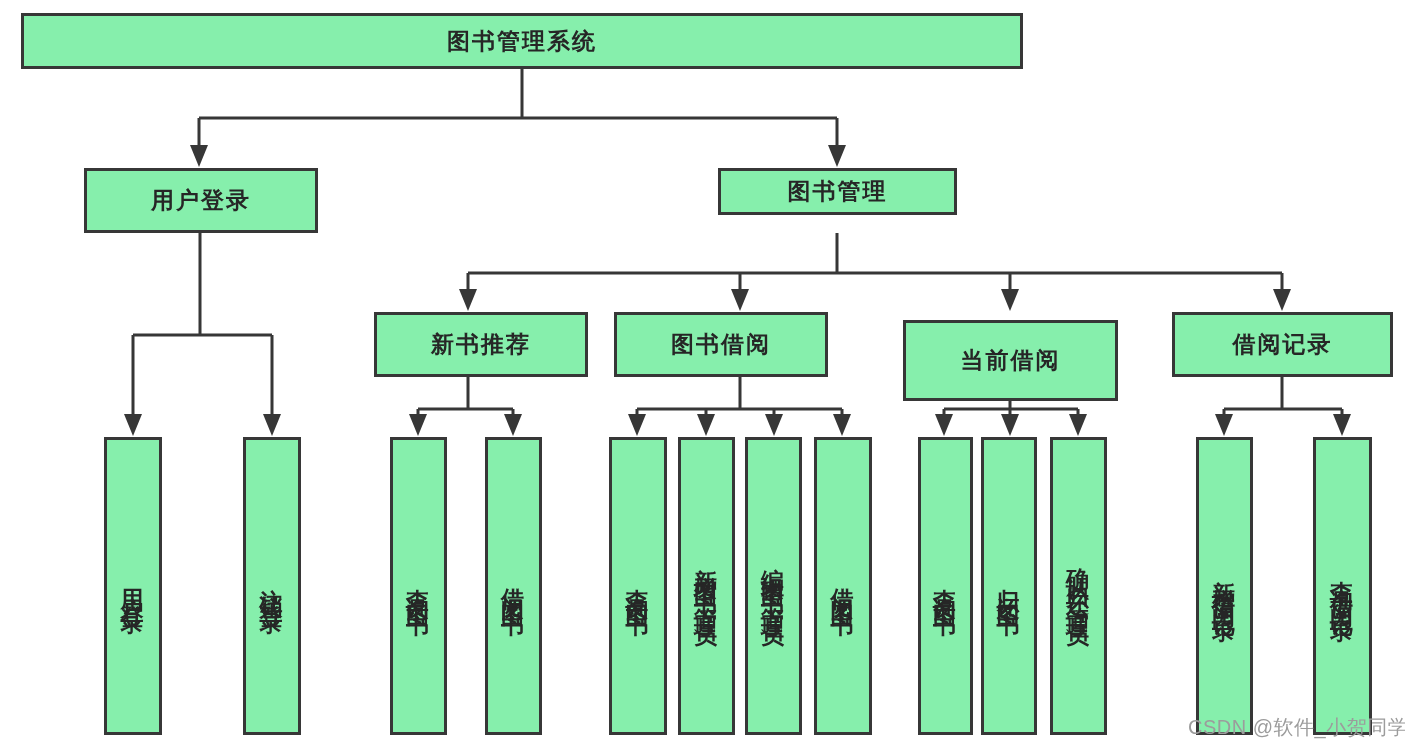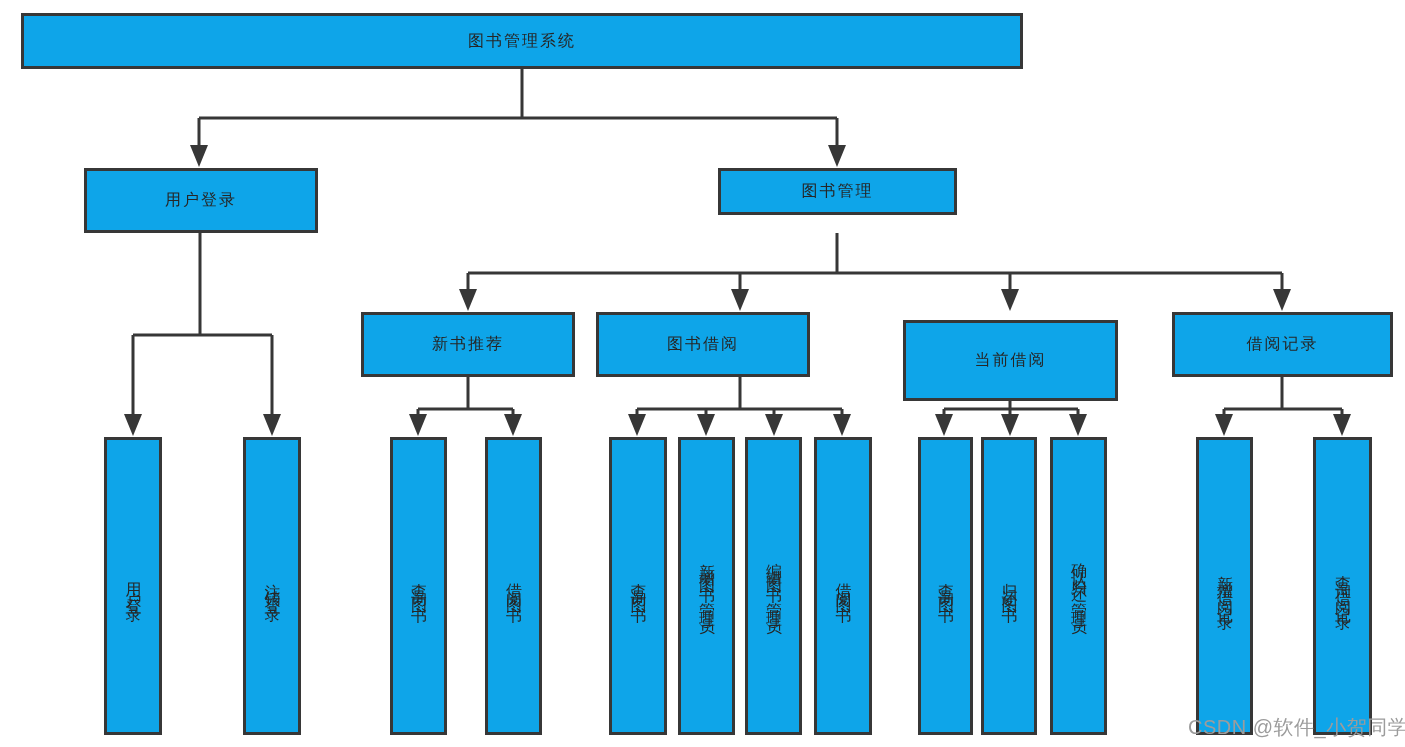--- a/index.html
+++ b/index.html
@@ -18,26 +18,27 @@
     color:var(--text);
     overflow:hidden;
   }
   svg.connectors{position:absolute;left:0;top:0;z-index:1;}
   .conn{stroke:var(--line);stroke-width:3;fill:none;}
   .ah{fill:var(--line);stroke:none;}
   .node{
     position:absolute;
     box-sizing:border-box;
     border:3px solid var(--line);
-    background:#0ea5e9;
+    background:#86efac;
     display:flex;align-items:center;justify-content:center;
-    font-size:16px;
+    font-size:23px;
     letter-spacing:2px;
     z-index:2;
     white-space:nowrap;
+    font-weight:bold;
   }
   .vbox{
     writing-mode:vertical-rl;
     text-orientation:mixed;
     letter-spacing:8px;
     white-space:normal;
   }
   .wm{
     position:absolute;
     left:1188px;top:714px;
@@ -90,22 +91,22 @@
     <polygon class="ah" points="1069,414 1087,414 1078,436"></polygon>
     <polygon class="ah" points="1215,414 1233,414 1224,436"></polygon>
     <polygon class="ah" points="1333,414 1351,414 1342,436"></polygon>
   </svg>
 
   <div class="node" style="left:21px;top:13px;width:1002px;height:56px">图书管理系统</div>
 
   <div class="node" style="left:84px;top:168px;width:234px;height:65px">用户登录</div>
   <div class="node" style="left:718px;top:168px;width:239px;height:47px">图书管理</div>
 
-  <div class="node" style="left:361px;top:312px;width:214px;height:65px">新书推荐</div>
-  <div class="node" style="left:596px;top:312px;width:214px;height:65px">图书借阅</div>
+  <div class="node" style="left:374px;top:312px;width:214px;height:65px">新书推荐</div>
+  <div class="node" style="left:614px;top:312px;width:214px;height:65px">图书借阅</div>
   <div class="node" style="left:903px;top:320px;width:215px;height:81px">当前借阅</div>
   <div class="node" style="left:1172px;top:312px;width:221px;height:65px">借阅记录</div>
 
   <div class="node vbox" style="left:104px;top:437px;width:58px;height:298px">用户登录</div>
   <div class="node vbox" style="left:243px;top:437px;width:58px;height:298px">注销登录</div>
 
   <div class="node vbox" style="left:390px;top:437px;width:57px;height:298px">查询图书</div>
   <div class="node vbox" style="left:485px;top:437px;width:57px;height:298px">借阅图书</div>
 
   <div class="node vbox" style="left:609px;top:437px;width:58px;height:298px">查询图书</div>

